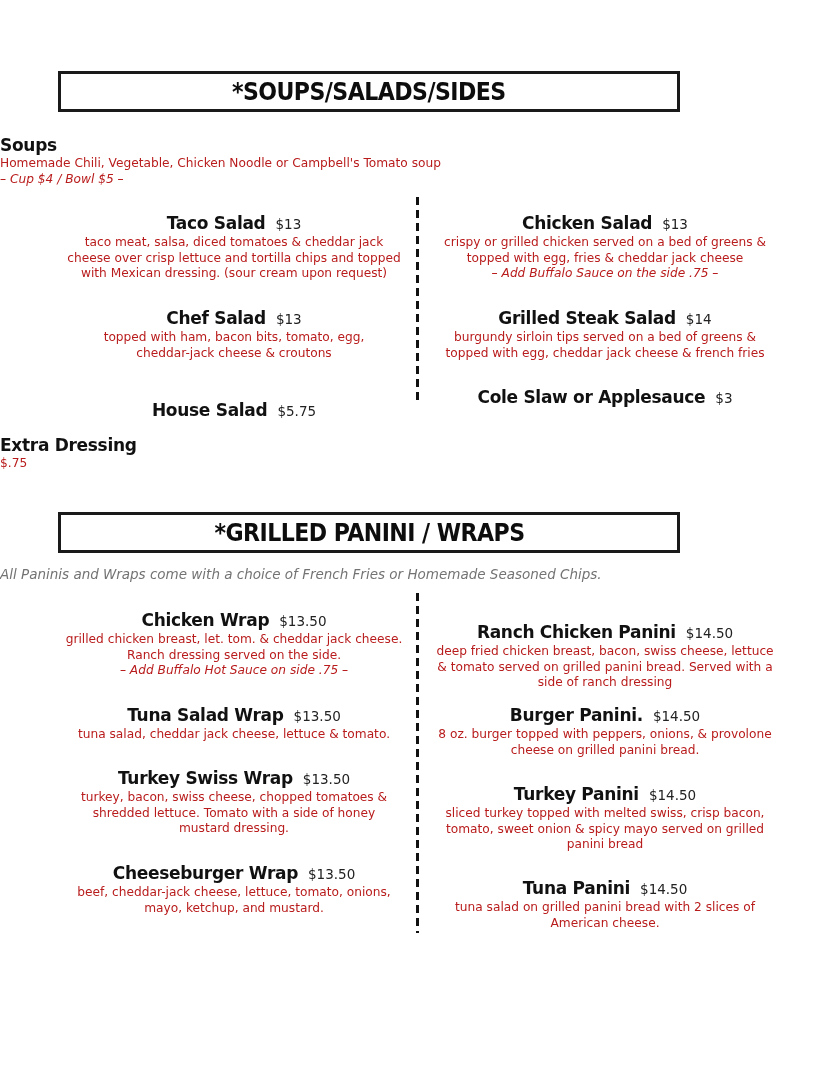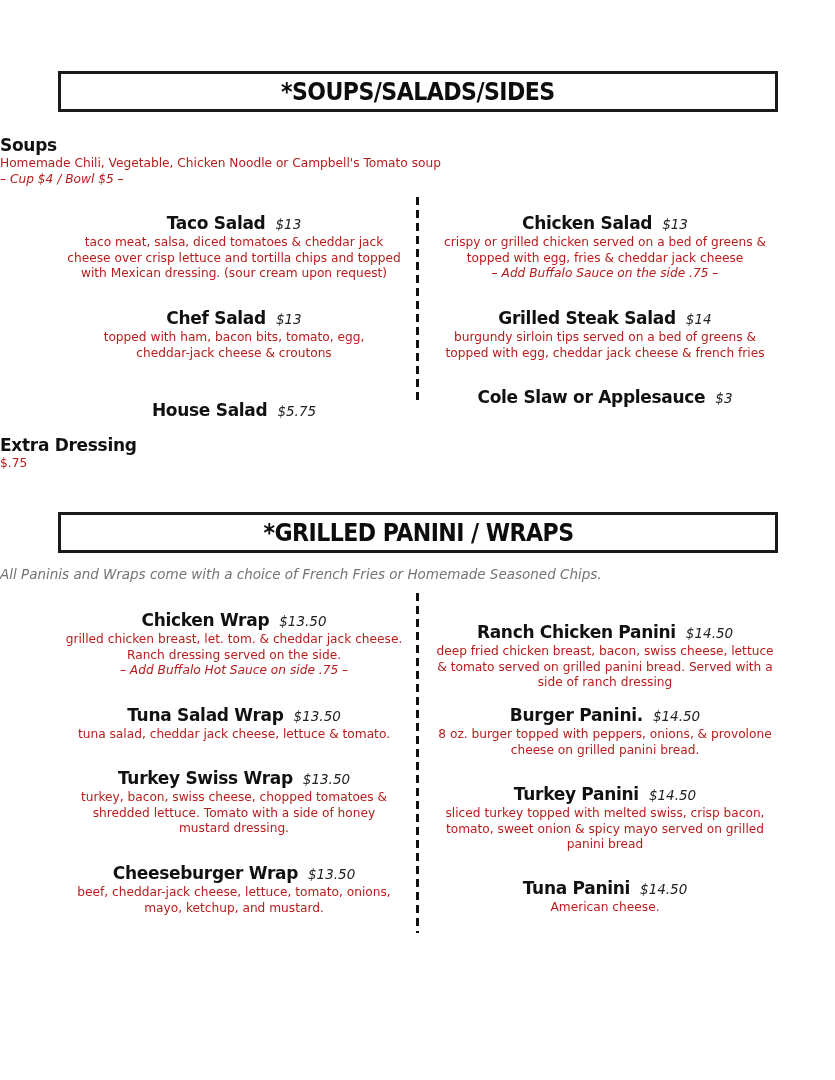--- a/index.html
+++ b/index.html
@@ -1,31 +1,31 @@
 <!DOCTYPE html>
 <html><head>
 <meta charset="utf-8">
 <style>
   * { margin: 0; padding: 0; box-sizing: border-box; }
   html, body { width: 835px; height: 1080px; background: #ffffff; overflow: hidden; }
   body { position: relative; font-family: "DejaVu Sans", "Liberation Sans", sans-serif; color: #111; }
 
   .section-box {
-    position: absolute; left: 58px; width: 720px; height: 41px;
+    position: absolute; left: 58px; width: 622px; height: 41px;
     border: 3px solid #1a1a1a;
     display: flex; align-items: center; justify-content: center;
   }
   .section-title {
     font-family: "DejaVu Sans", sans-serif; font-weight: bold;
     font-size: 24px; letter-spacing: -0.6px; transform: scaleX(0.92); color: #0d0d0d;
   }
 
   .center-block { position: absolute; left: 0; width: 835px; }
   .item-name { font-weight: bold; font-size: 17px; letter-spacing: -0.3px; color: #111; }
-  .item-price { font-style: italic; font-size: 13.5px; margin-left: 10px; color: #222; }
+  .item-price { font-size: 13.5px; margin-left: 10px; color: #222; }
   .desc { font-size: 12.2px; line-height: 15.5px; color: #b91c1c; }
   .desc.italic { font-style: italic; }
 
   .col { position: absolute; text-align: center; }
   .col-left { left: 60px; width: 348px; }
   .col-right { left: 430px; width: 350px; }
   .item { position: absolute; left: 0; width: 100%; }
   .item .head { display: block; line-height: 22px; white-space: nowrap; }
 
   .dash-divider {
@@ -137,15 +137,16 @@
     <div class="desc">cheese on grilled panini bread.</div>
   </div>
   <div class="item" style="top:174px;">
     <span class="head"><span class="item-name">Turkey Panini</span><span class="item-price">$14.50</span></span>
     <div class="desc">sliced turkey topped with melted swiss, crisp bacon,</div>
     <div class="desc">tomato,  sweet onion &amp; spicy mayo served on grilled</div>
     <div class="desc">panini bread</div>
   </div>
   <div class="item" style="top:268px;">
     <span class="head"><span class="item-name">Tuna Panini</span><span class="item-price">$14.50</span></span>
+    <div class="desc">tuna salad on grilled panini bread with 2 slices of</div>
     <div class="desc">American cheese.</div>
   </div>
 </div>
 
 </body></html>

